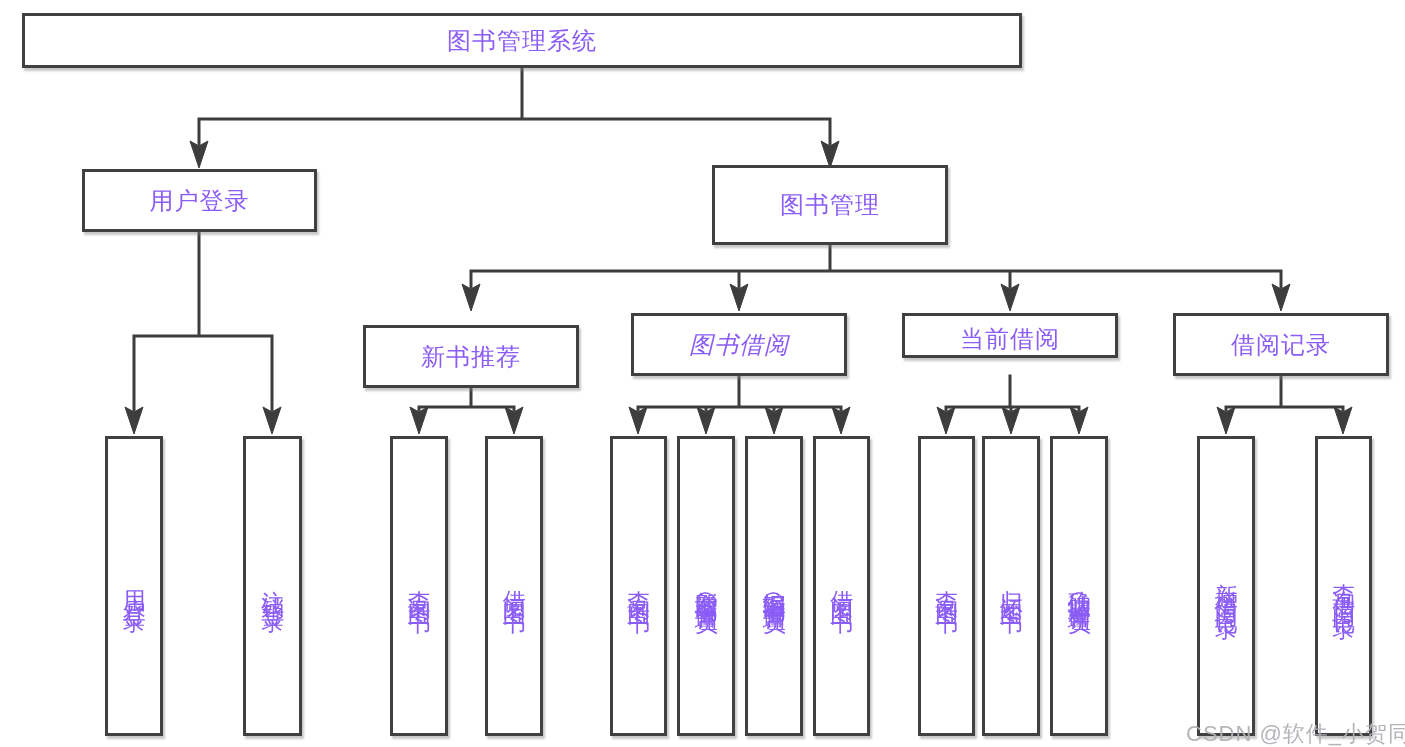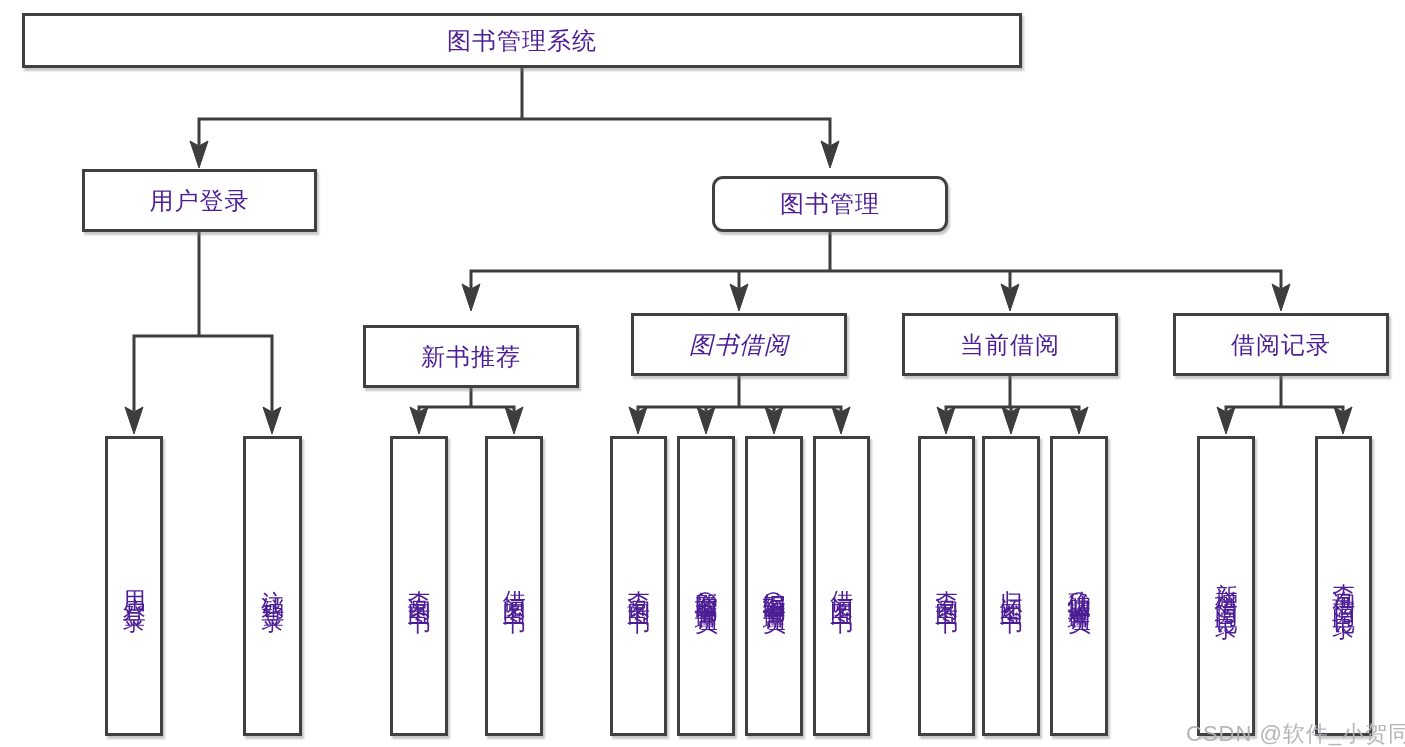--- a/index.html
+++ b/index.html
@@ -33,21 +33,21 @@
     stroke-width: 1;
   }
   .node {
     position: absolute;
     box-sizing: border-box;
     border: 3px solid #404040;
     background: #ffffff;
     display: flex;
     align-items: center;
     justify-content: center;
-    color: #4c1d95;
+    color: #8b5cf6;
     z-index: 2;
     box-shadow: 2px 3px 2px rgba(130,130,130,0.45);
   }
   .hnode { font-size: 24px; letter-spacing: 1px; white-space: nowrap; }
   .vnode .vtext {
     writing-mode: vertical-rl;
     text-orientation: mixed;
     font-size: 23px;
     letter-spacing: 7px;
     line-height: 1.1;
@@ -113,31 +113,31 @@
     </g>
   </svg>
 
   <div class="node hnode" style="left:22px; top:13px; width:1000px; height:55px;">
     <span>图书管理系统</span>
   </div>
 
   <div class="node hnode" style="left:82px; top:169px; width:235px; height:63px;">
     <span>用户登录</span>
   </div>
-  <div class="node hnode" style="left:712px; top:176px; width:236px; height:56px;border-radius:11px;">
+  <div class="node hnode" style="left:712px; top:165px; width:236px; height:80px;">
     <span>图书管理</span>
   </div>
 
   <div class="node hnode" style="left:363px; top:313px; width:216px; height:63px;margin-top:12px;">
     <span>新书推荐</span>
   </div>
   <div class="node hnode" style="left:631px; top:313px; width:216px; height:63px;font-style:italic;">
     <span>图书借阅</span>
   </div>
-  <div class="node hnode" style="left:902px; top:313px; width:216px; height:63px;">
+  <div class="node hnode" style="left:902px; top:313px; width:216px; height:45px;align-items:flex-end;">
     <span>当前借阅</span>
   </div>
   <div class="node hnode" style="left:1173px; top:313px; width:216px; height:63px;">
     <span>借阅记录</span>
   </div>
 
   <div class="node vnode" style="left:105px; top:436px; width:58px; height:300px;">
     <span class="vtext">用户登录</span>
   </div>
   <div class="node vnode" style="left:243px; top:436px; width:59px; height:300px;">

